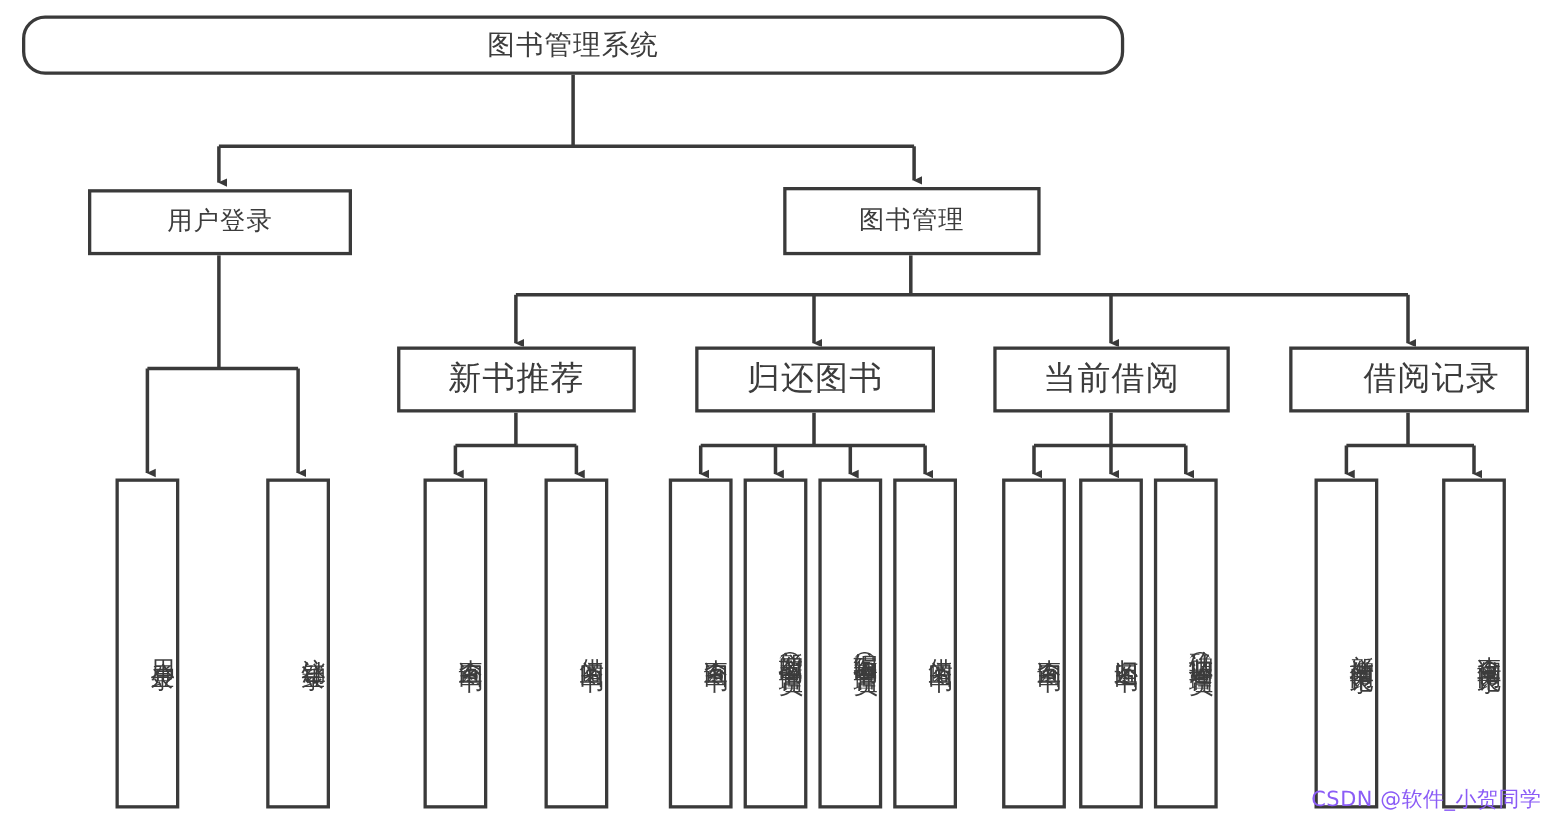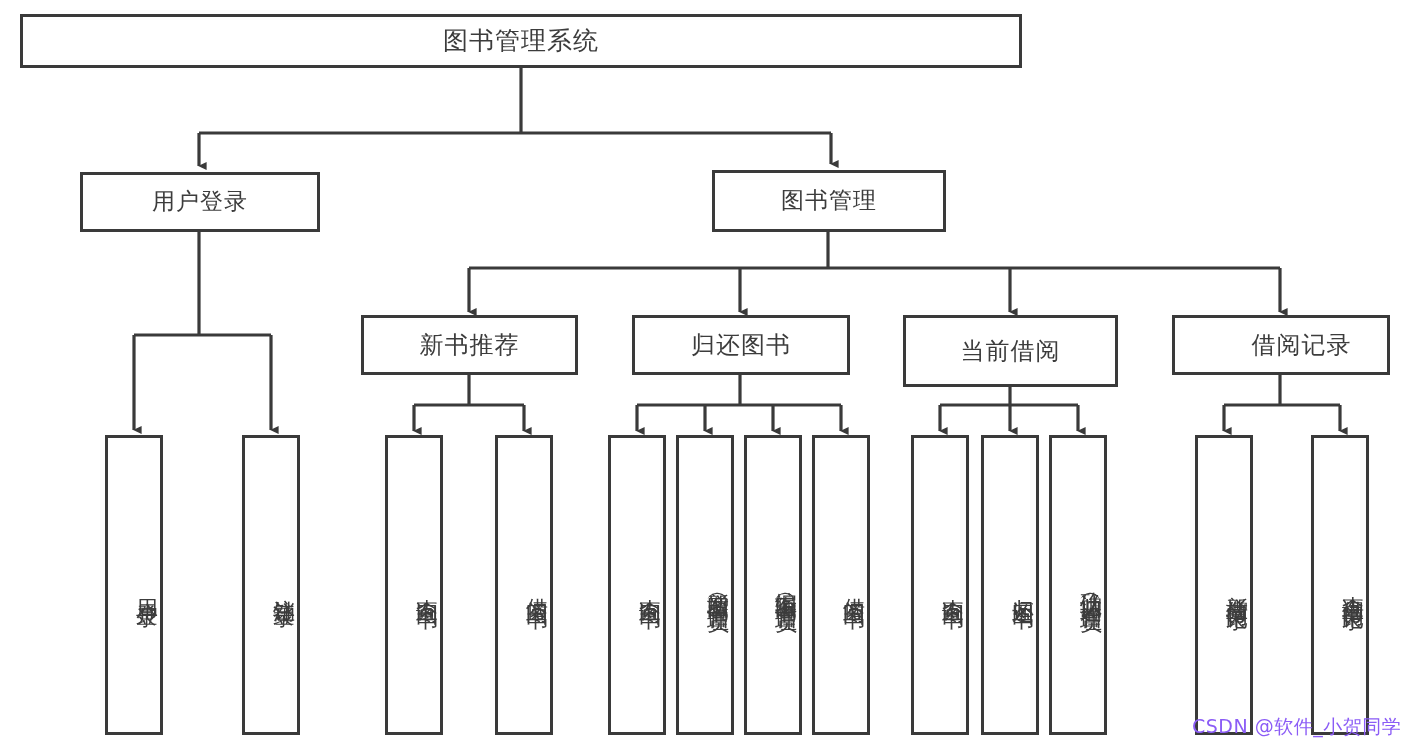--- a/index.html
+++ b/index.html
@@ -40,21 +40,21 @@
   }
   .node-root {
     font-size: 25px;
     letter-spacing: 1px;
   }
   .node-l1 {
     font-size: 23px;
     letter-spacing: 1px;
   }
   .node-l2 {
-    font-size: 24px;
+    font-size: 30px;
     letter-spacing: 1px;
   }
   .node-leaf {
     font-size: 22px;
     writing-mode: vertical-rl;
     text-orientation: upright;
     letter-spacing: 3px;
     padding-top: 4px;
     align-items: flex-start;
     justify-content: center;
@@ -123,41 +123,41 @@
       <path d="M1010,405 L1010,431" marker-end="url(#arrowhead)"></path>
       <path d="M1078,405 L1078,431" marker-end="url(#arrowhead)"></path>
 
       <path d="M1280,375 L1280,405"></path>
       <path d="M1224,405 L1340,405"></path>
       <path d="M1224,405 L1224,431" marker-end="url(#arrowhead)"></path>
       <path d="M1340,405 L1340,431" marker-end="url(#arrowhead)"></path>
     </g>
   </svg>
 
-  <div class="node node-root" style="left:20px; top:14px; width:1002px; height:54px;">
+  <div class="node node-root" style="left:20px; top:14px; width:1002px; height:54px;border-radius:21px;">
     <span>图书管理系统</span>
   </div>
 
   <div class="node node-l1" style="left:80px; top:172px; width:240px; height:60px;">
     <span>用户登录</span>
   </div>
 
   <div class="node node-l1" style="left:712px; top:170px; width:234px; height:62px;">
     <span>图书管理</span>
   </div>
 
   <div class="node node-l2" style="left:361px; top:315px; width:217px; height:60px;">
     <span>新书推荐</span>
   </div>
 
   <div class="node node-l2" style="left:632px; top:315px; width:218px; height:60px;">
     <span>归还图书</span>
   </div>
 
-  <div class="node node-l2" style="left:903px; top:315px; width:215px; height:72px;">
+  <div class="node node-l2" style="left:903px; top:315px; width:215px; height:60px;">
     <span>当前借阅</span>
   </div>
 
   <div class="node node-l2" style="left:1172px; top:315px; width:218px; height:60px;padding-left:41px;">
     <span>借阅记录</span>
   </div>
 
   <div class="node node-leaf" style="left:105px; top:435px; width:58px; height:300px;">
     <span>用户登录</span>
   </div>

